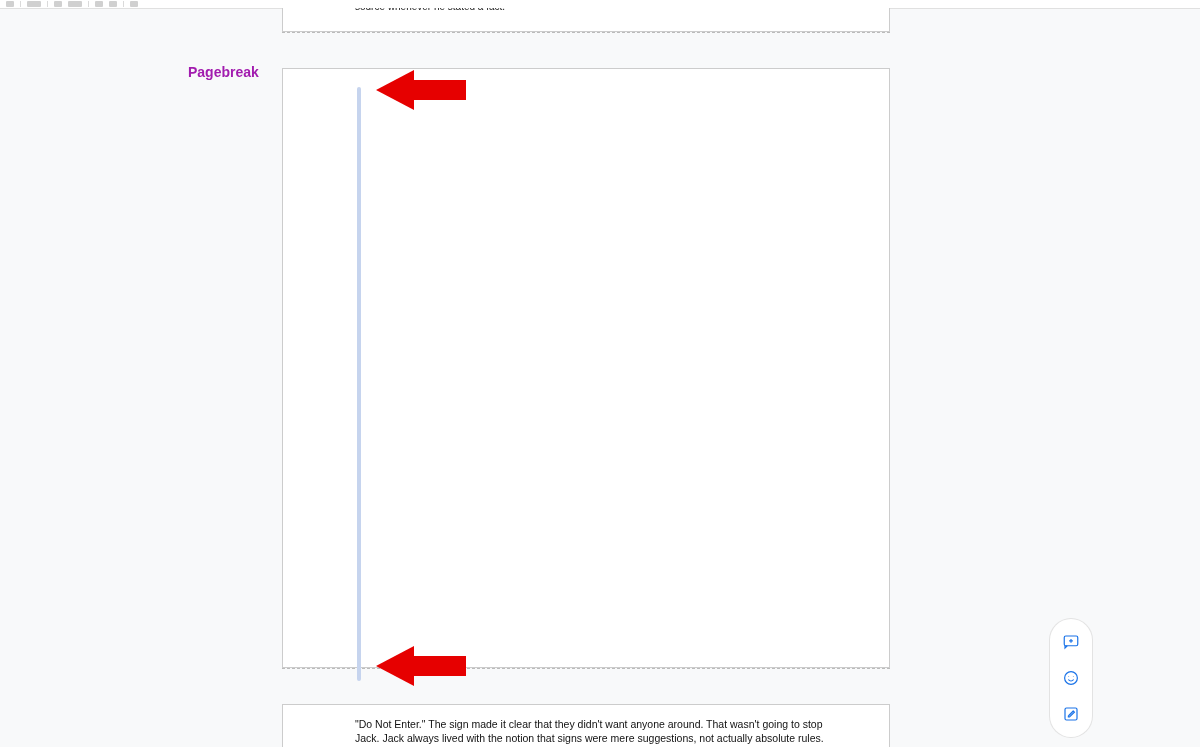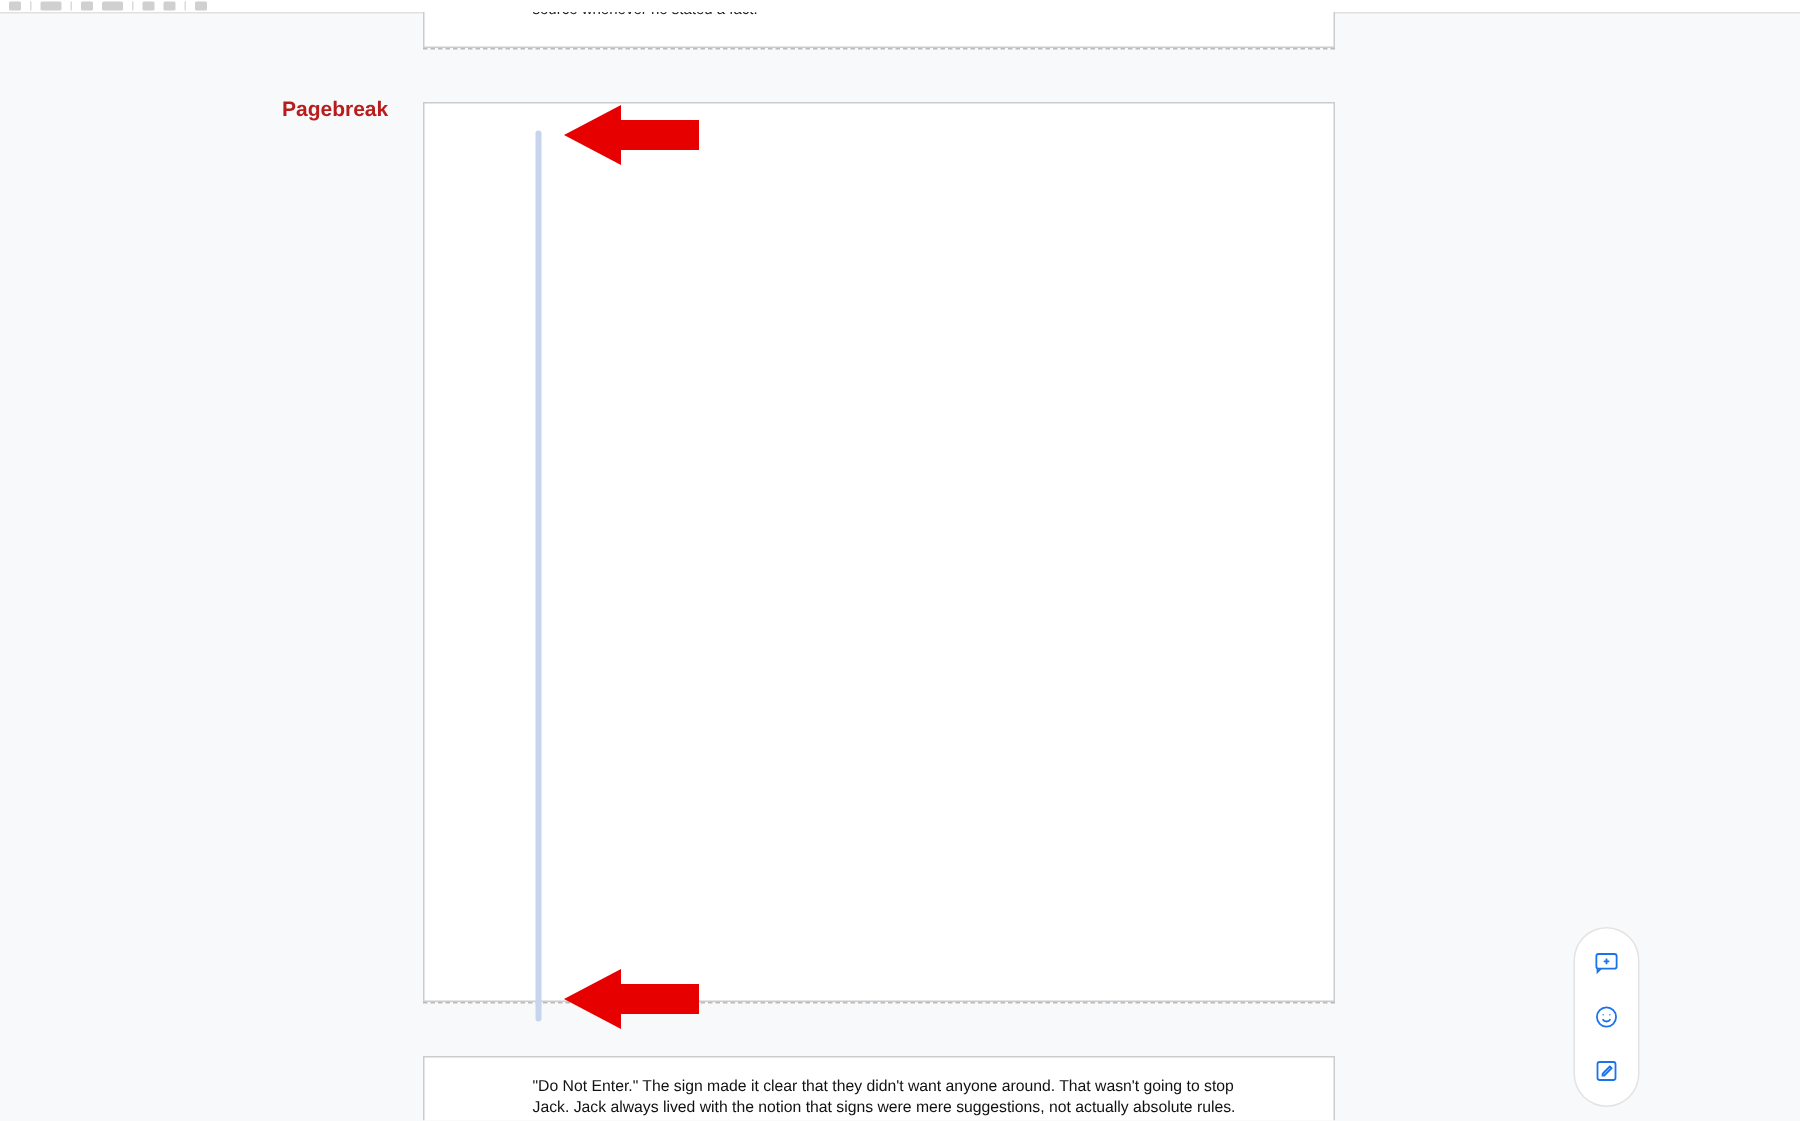--- a/index.html
+++ b/index.html
@@ -11,21 +11,21 @@
   .doc-col{position:absolute;left:282px;width:608px;top:-2px}
   .page{background:#fff;border:1px solid #ccc;box-sizing:border-box;position:relative}
   .page1{height:26px;width:608px}
   .page1 .frag{position:absolute;left:72px;top:-6px;font-size:10px;color:#222;white-space:nowrap}
   .hr-line{height:0;border-top:1px dashed #bbb;margin:0;width:608px}
   .gap{height:36px;width:608px}
   .page2{height:600px;width:608px}
   .bluebar{position:absolute;left:74px;top:18px;width:4px;height:594px;background:#c6d4ee;border-radius:2px}
   .page3{width:608px;min-height:90px}
   .bodytxt{padding:12px 42px 0 72px;font-size:10.5px;line-height:1.35;color:#111}
-  .pb-label{position:absolute;left:188px;top:56px;font-size:14px;font-weight:700;color:#b91c1c}
+  .pb-label{position:absolute;left:188px;top:56px;font-size:14px;font-weight:700;color:#a21caf}
   .arrow{position:absolute;width:90px;height:40px}
   .arrow .shaft{position:absolute;right:0;top:10px;width:52px;height:20px;background:#e60000}
   .arrow .head{position:absolute;left:0;top:0;width:0;height:0;border-top:20px solid transparent;border-bottom:20px solid transparent;border-right:38px solid #e60000}
   #arrow1{left:376px;top:62px}
   #arrow2{left:376px;top:638px}
   .side-rail{position:absolute;right:108px;bottom:10px;width:42px;border-radius:22px;background:#fff;box-shadow:0 0 0 1px #e3e3e3;padding:6px 0;display:flex;flex-direction:column;align-items:center;gap:2px}
   .rail-btn{width:34px;height:34px;display:flex;align-items:center;justify-content:center;color:#1a73e8;cursor:pointer;border-radius:17px}
   .rail-btn svg{width:18px;height:18px;stroke:#1a73e8;fill:none;stroke-width:1.6}
 </style>
 </head>

